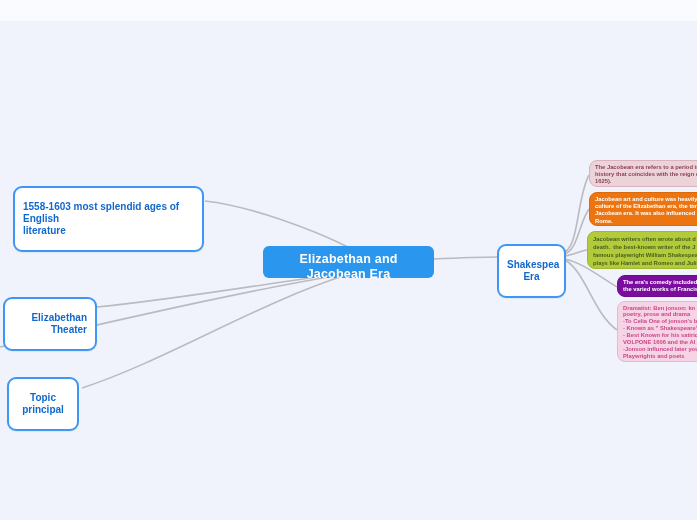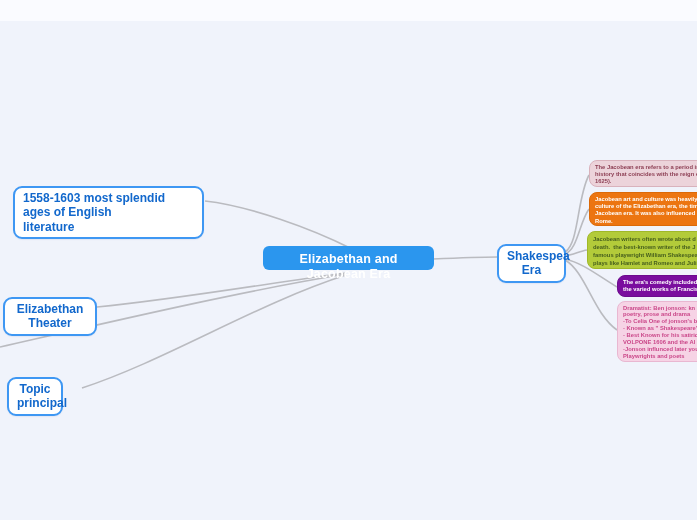--- a/index.html
+++ b/index.html
@@ -10,32 +10,32 @@
   }
   #canvas{position:absolute;inset:0;width:697px;height:520px;overflow:hidden;}
   #topstrip{position:absolute;left:0;top:0;width:697px;height:21px;background:#fafbff;}
   svg.connectors{position:absolute;left:0;top:0;width:697px;height:520px;pointer-events:none;}
   svg.connectors path{fill:none;stroke:#babbc0;stroke-width:1.6;}
 
   .node{position:absolute;box-sizing:border-box;border-radius:9px;font-weight:bold;
         white-space:pre-line;}
   .node-outline{
     background:#ffffff;border:2px solid #3e97f3;color:#1268cc;
-    font-size:12px;line-height:1.2;padding:3px 8px;
+    font-size:10px;line-height:1.2;padding:13px 8px;
     box-shadow:0 1px 1px rgba(60,100,180,0.08);
   }
   .node-center{
     background:#2b96ee;color:#ffffff;border:none;border-radius:6px;
     font-size:12.5px;line-height:1.2;padding:6px 13px;text-align:center;
     letter-spacing:0.2px;
   }
   #node-splendid{left:13px;top:186px;width:191px;min-height:29px;}
-  #node-theater{left:3px;top:297px;width:94px;text-align:center;}
-  #node-topic{left:7px;top:377px;width:56px;text-align:center;}
-  #node-center{left:263px;top:246px;width:171px;height:24px;}
+  #node-theater{left:3px;top:297px;width:94px;text-align:right;}
+  #node-topic{left:7px;top:377px;width:72px;text-align:center;}
+  #node-center{left:263px;top:246px;width:171px;height:32px;}
   #node-jacobean{left:497px;top:244px;width:69px;text-align:center;}
 
   .detail-box{position:absolute;box-sizing:border-box;border-radius:8px;
     font-size:5.8px;font-weight:bold;line-height:7.4px;letter-spacing:0px;
     padding:2.5px 5px;white-space:pre;overflow:hidden;}
   #box-definition{left:589px;top:160px;width:162px;height:27px;
     background:#ecd3da;border:1px solid #d9b2bc;color:#8c3e53;}
   #box-culture{left:589px;top:192px;width:162px;height:34px;
     background:#ec7511;border:1px solid #db6a09;color:#ffffff;}
   #box-writers{left:587px;top:231px;width:164px;height:38px;

